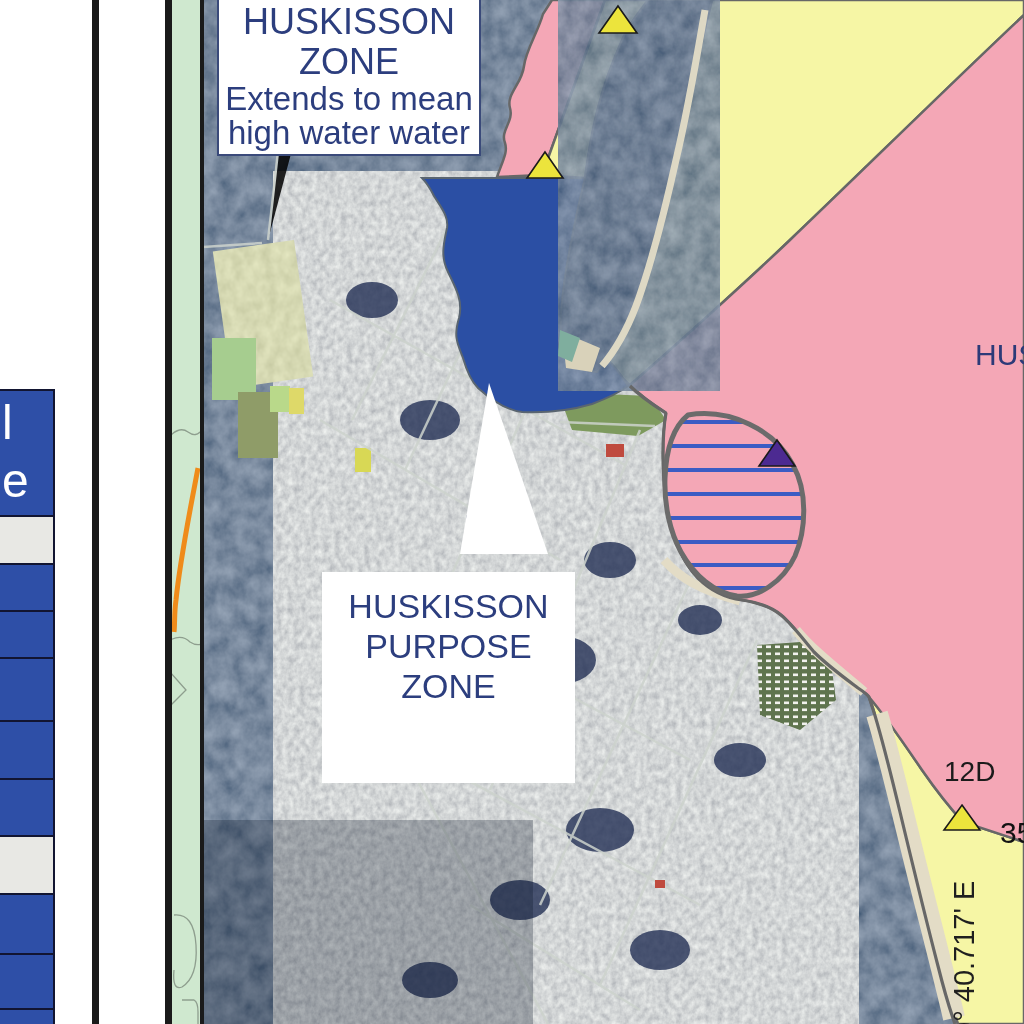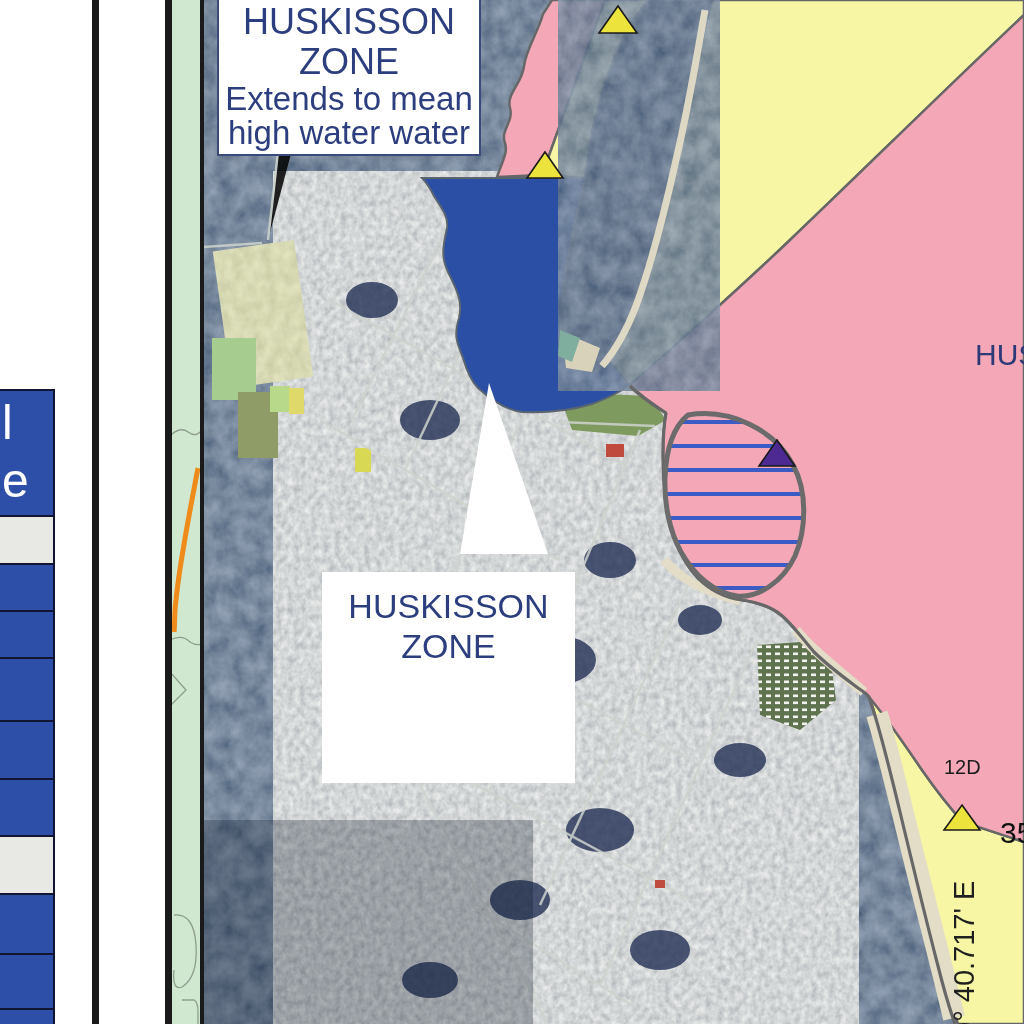--- a/index.html
+++ b/index.html
@@ -20,21 +20,21 @@
 
   
   .callout{position:absolute;background:#ffffff;color:#2c3e7e;text-align:center;}
   .callout .big{font-size:36px;line-height:40px;}
   .callout .small{font-size:33px;line-height:34px;}
   .co1{left:217px;top:-14px;width:264px;height:170px;border:2px solid #3a4a7a;padding-top:14px;box-sizing:border-box;}
   .co2{left:322px;top:572px;width:253px;height:211px;padding-top:14px;box-sizing:border-box;font-size:34px;line-height:40px;}
 
   .maplabel{position:absolute;white-space:nowrap;}
   .lbl-hu{left:975px;top:338px;font-size:30px;color:#2c3a78;}
-  .lbl-12d{left:944px;top:756px;font-size:20px;color:#1b1b1b;}
+  .lbl-12d{left:944px;top:756px;font-size:28px;color:#1b1b1b;}
   .lbl-35{left:1000px;top:816px;font-size:30px;color:#121212;}
   .lbl-long{left:948px;top:1038px;font-size:29px;color:#1f1f1f;transform-origin:0 0;transform:rotate(-90deg);}
 </style>
 </head>
 <body>
 
 <div class="screen">
 
   <svg class="abs" style="left:203px;top:0;" width="821" height="1024" viewBox="203 0 821 1024" xmlns="http://www.w3.org/2000/svg">
     <defs>
@@ -245,20 +245,21 @@
 
   <div class="callout co1">
     <div class="big">HUSKISSON</div>
     <div class="big">ZONE</div>
     <div class="small">Extends to mean</div>
     <div class="small">high water water</div>
   </div>
 
   <div class="callout co2">
     <div>HUSKISSON</div>
+    <div>PURPOSE</div>
     <div>ZONE</div>
   </div>
 
   <div class="maplabel lbl-hu">HUS</div>
   <div class="maplabel lbl-12d">12D</div>
   <div class="maplabel lbl-35">35</div>
   <div class="maplabel lbl-long">0° 40.717' E</div>
 
 </div>
 

